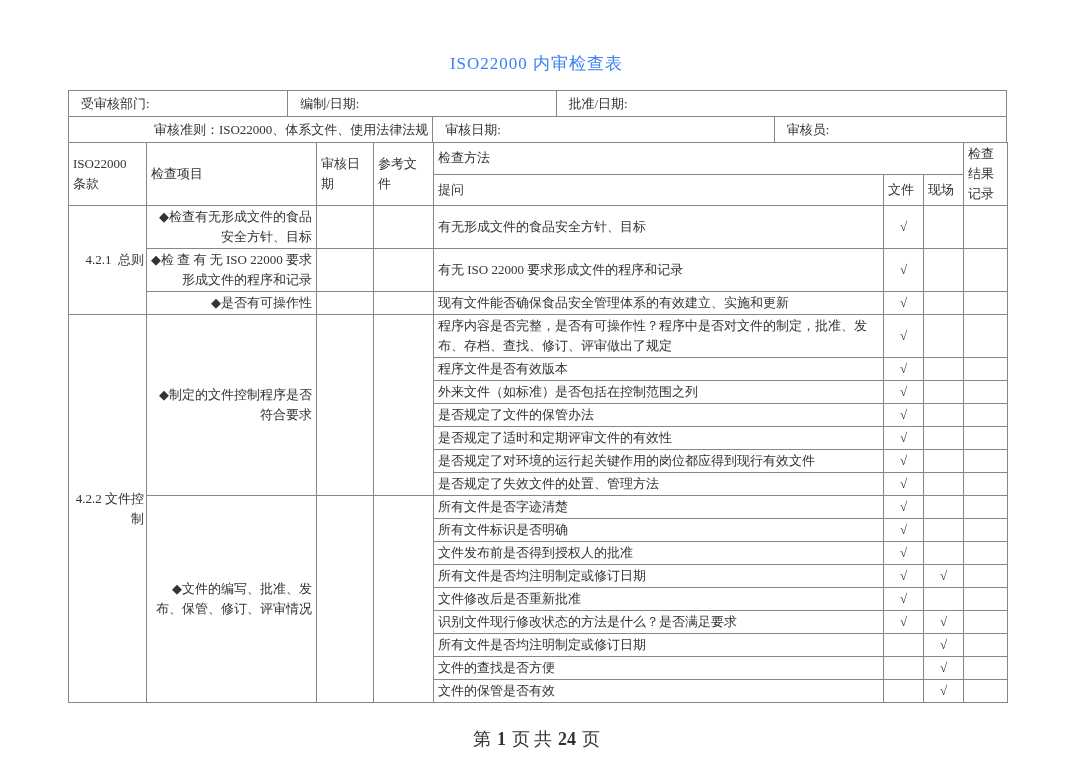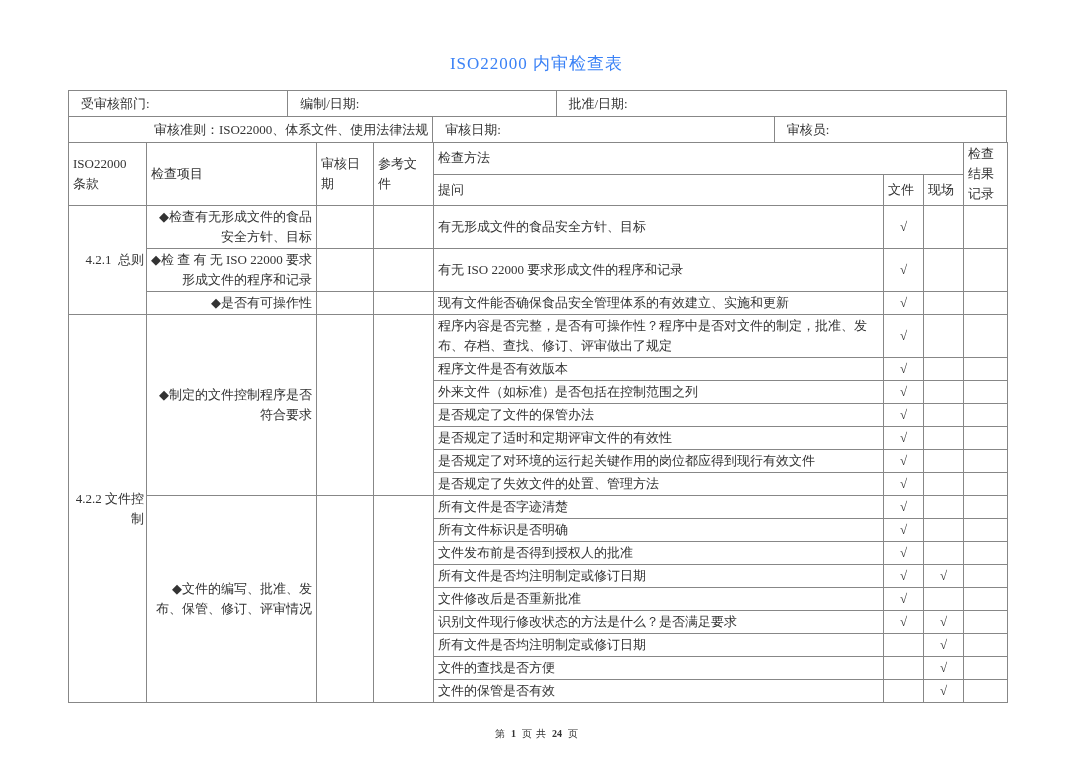--- a/index.html
+++ b/index.html
@@ -24,21 +24,21 @@
   .hdr{text-align:left;height:23px;}
   .c-clause{text-align:right;white-space:pre-wrap;padding:1px 2px;}
   .c-item{text-align:right;white-space:pre-wrap;}
   .c-q{text-align:left;}
   .c-chk{text-align:center;padding:1px 1px;}
   .c-res{padding:1px 1px;}
   tr.single{height:21px;}
   .criteria-cell{text-align:right;}
   .page-footer{
     width:937px;margin-left:68px;margin-top:24px;
-    text-align:center;font-size:10px;color:#333;
+    text-align:center;font-size:18px;color:#333;
   }
   .page-footer .num{font-weight:bold;padding:0 4px;}
   .page-footer .w{padding:0 2px;}
 </style>
 </head>
 <body>
 
 <div class="page">
 
   <div class="doc-title">ISO22000 内审检查表</div>

